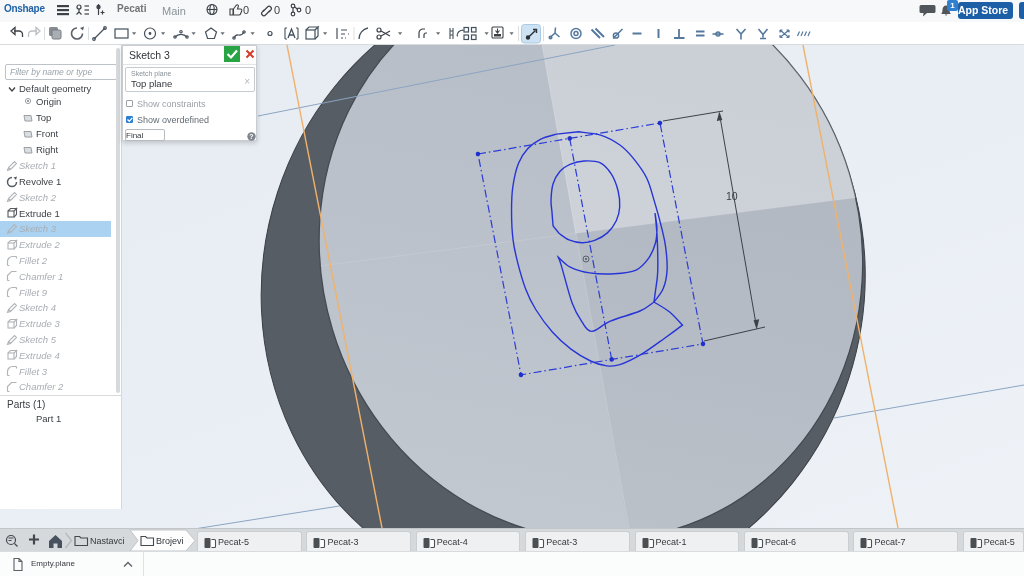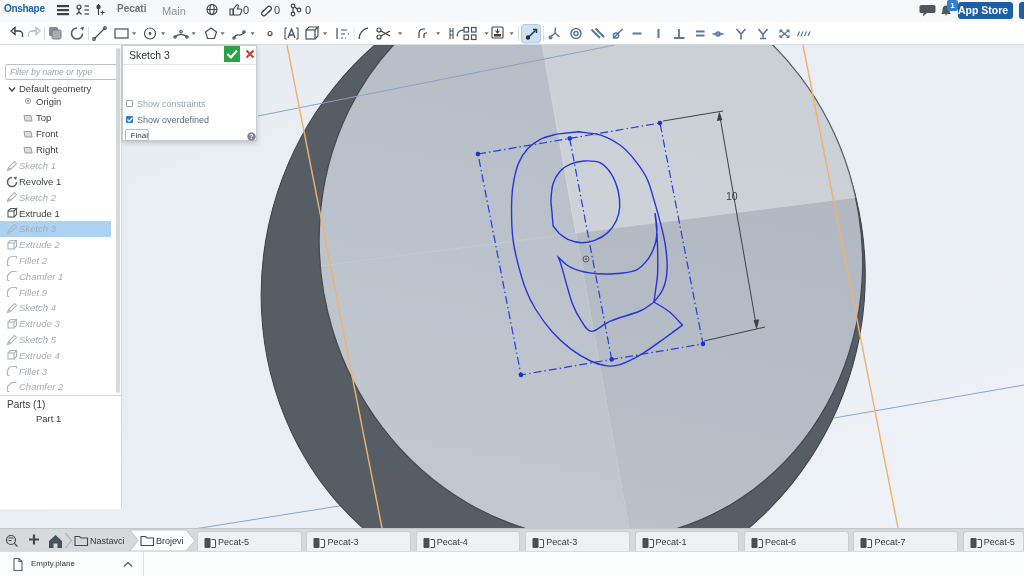--- a/index.html
+++ b/index.html
@@ -34,21 +34,21 @@
 #dtitle{position:absolute;left:6px;top:3px;font-size:10.5px;color:#2e3338}
 #dok{position:absolute;left:101px;top:0px;width:16px;height:15.5px;background:#28a445}
 #dx{position:absolute;left:120px;top:0px;width:14px;height:16px}
 #dhr{position:absolute;left:0;top:18px;width:133px;height:1px;background:#e2e5e7}
 #dfield{position:absolute;left:2px;top:21px;width:130px;height:25px;border:1px solid #c6cbd0;border-radius:2px}
 #dflabel{position:absolute;left:5px;top:2px;font-size:7px;color:#8a9298}
 #dfval{position:absolute;left:5px;top:10px;font-size:9.5px;color:#33383d}
 #dfx{position:absolute;right:4px;top:8px;font-size:10px;color:#b3b9be}
 .cb{position:absolute;left:3px;width:7px;height:7px;border:1px solid #9aa1a7;border-radius:1px;background:#fff}
 .cblbl{position:absolute;left:14px;font-size:9px}
-#final{position:absolute;left:2px;top:83px;width:24px;height:12px;border:1px solid #b5bbc1;border-radius:2px;font-size:8px;color:#33383d;text-align:right;line-height:11px}
+#final{position:absolute;left:2px;top:83px;width:40px;height:12px;border:1px solid #b5bbc1;border-radius:2px;font-size:8px;color:#33383d;text-align:left;line-height:11px}
 
 #tabbar{position:absolute;left:0;top:528px;width:1024px;height:23px;background:#d6d9db;border-top:1px solid #c3c6c9}
 .ptab{position:absolute;top:1.5px;height:21.5px;background:#eff0f2;border:1px solid #cbced0;border-bottom:none;border-radius:3px 3px 0 0;font-size:9px;color:#33383d;overflow:hidden;box-sizing:border-box}
 .ptab .tt{position:absolute;left:20px;top:5.5px;white-space:nowrap}
 
 #status{position:absolute;left:0;top:551px;width:1024px;height:25px;background:#fbfcfc;border-top:1px solid #d9dcdf}
 #stext{position:absolute;left:31px;top:7px;font-size:8px;color:#33383d}
 #ssep{position:absolute;left:143px;top:0;width:1px;height:25px;background:#dfe2e4}
 </style></head>
 <body>
@@ -402,20 +402,25 @@
     </div>
 <div id="dialog">
       <div id="dtitle">Sketch 3</div>
 <div id="dok"><svg width="16" height="16">
           <path d="M3.5 8 l3.5 3.5 l6 -7" fill="none" stroke="#fff" stroke-width="2.2"></path>
         </svg></div>
 <div id="dx"><svg width="14" height="16">
           <path d="M3.5 4.5 l7 7 M10.5 4.5 l-7 7" stroke="#d33a2b" stroke-width="2"></path>
         </svg></div>
 <div id="dhr"></div>
+<div id="dfield">
+        <div id="dflabel">Sketch plane</div>
+        <div id="dfval">Top plane</div>
+        <div id="dfx">×</div>
+      </div>
 <div class="cb" style="top:54px"></div>
       <div class="cblbl" style="top:53px;color:#9aa2a9">Show constraints</div>
 <div class="cb" style="top:70px;background:#2a7fd1;border-color:#2a7fd1">
         <svg width="7" height="7" style="position:absolute;left:-1px;top:-1px">
           <path d="M1.5 3.5 l1.8 1.8 l3 -3.5" fill="none" stroke="#fff" stroke-width="1.3"></path>
         </svg>
       </div>
       <div class="cblbl" style="top:69px;color:#626c74">Show overdefined</div>
 <div id="final">Final</div>
 <svg style="position:absolute;left:124px;top:86px" width="10" height="10">

